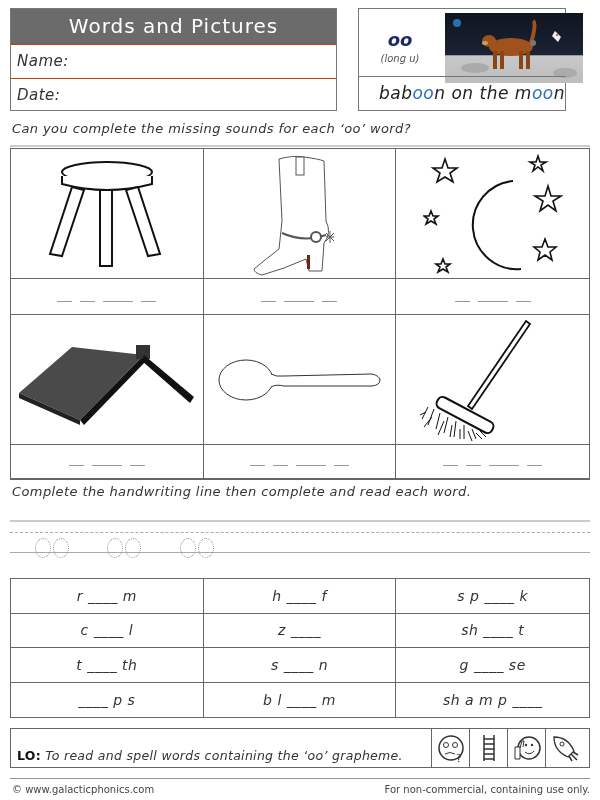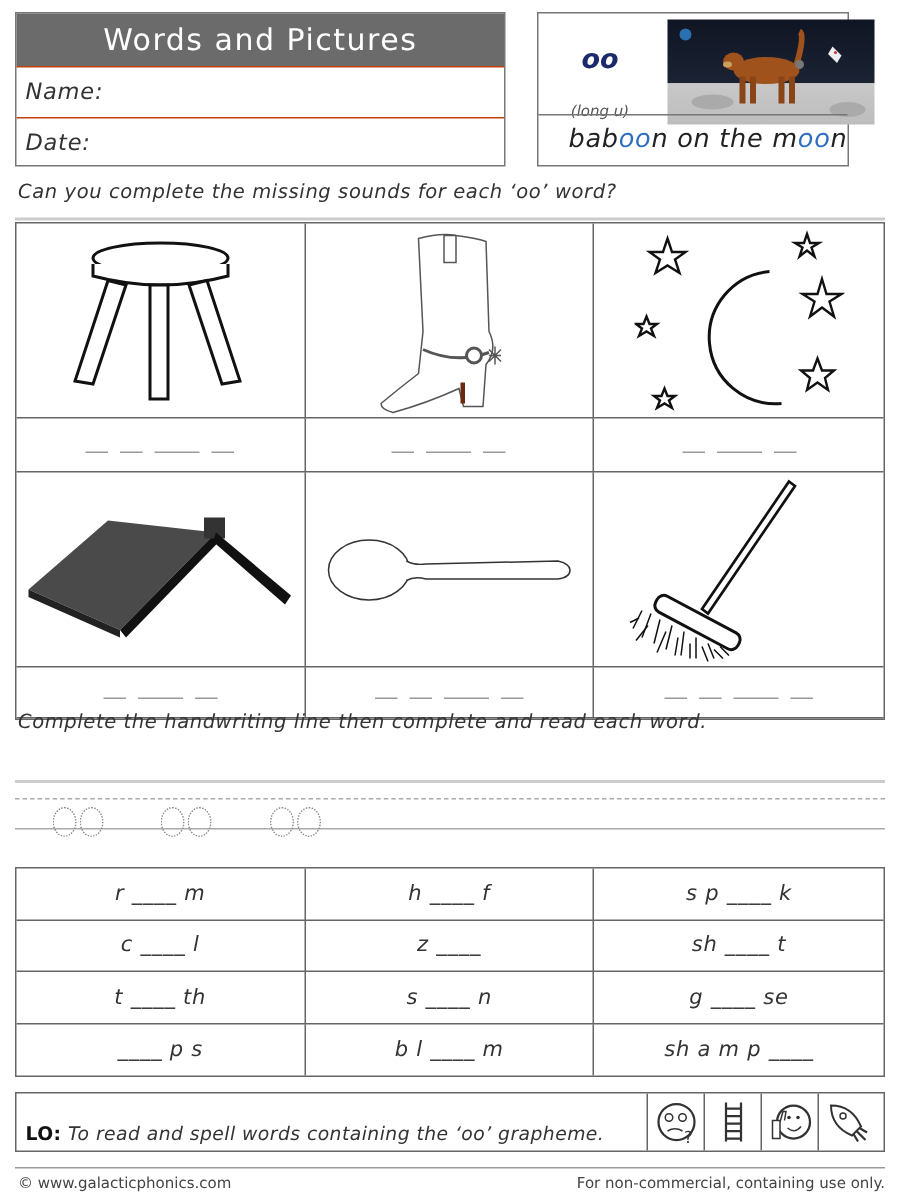--- a/index.html
+++ b/index.html
@@ -9,21 +9,21 @@
 
   
   #hdr-left { left:10px; top:8px; width:327px; height:103px; border:1px solid #777; box-sizing:border-box; }
   #hdr-title { height:35px; background:#6b6b6b; color:#fff; font-size:20px; text-align:center; line-height:34px; letter-spacing:1px; }
   .hdr-row { height:33px; border-top:1px solid #c2410c; font-size:15px; line-height:33px; padding-left:6px; font-style:italic; color:#333; }
 
   
   #hdr-right { left:358px; top:8px; width:208px; height:103px; border:1px solid #777; box-sizing:border-box;padding-left:24px; }
   #grapheme-cell { position:absolute; left:0; top:0; width:82px; height:68px; text-align:center; }
   #grapheme { font-size:18px; font-weight:bold; color:#1a2a6c; margin-top:22px; line-height:18px; font-style:italic; }
-  #grapheme-note { font-size:10px; color:#555; font-style:italic; margin-top:20px; }
+  #grapheme-note { font-size:10px; color:#555; font-style:italic; margin-top:4px; }
   #picture { position:absolute; left:86px; top:4px; width:138px; height:70px; background:linear-gradient(#0f1522 0%, #1b2233 60%, #c8c8c8 61%, #bdbdbd 100%); overflow:hidden; }
   #caption { position:absolute; left:0; bottom:0; width:100%; height:33px; border-top:1px solid #777; font-size:17px; text-align:right; line-height:32px; font-style:italic; color:#222; letter-spacing:0.5px; }
   #caption .blue { color:#2f6fc2; }
 
   .instruction { left:12px; font-size:13px; font-style:italic; color:#333; letter-spacing:0.4px; }
   .rule { left:10px; width:580px; height:0; border-top:2px solid #ccc; }
 
   
   #pic-grid { left:10px; top:148px; width:580px; height:332px; border:1px solid #666; box-sizing:border-box; display:grid; grid-template-columns:1fr 1fr 1fr; grid-template-rows:130px 36px 130px 34px; }
   .pcell { border-right:1px solid #666; border-bottom:1px solid #666; position:relative; display:flex; align-items:center; justify-content:center; }
@@ -186,21 +186,21 @@
       <span class="dash s"></span>
   </div>
   <div class="pcell dash-cell">
     <span class="dash s"></span>
       <span class="dash s"></span>
       <span class="dash l"></span>
       <span class="dash s"></span>
   </div>
 </div>
 
-<div class="abs instruction hand" style="top:474px;">Complete the handwriting line then complete and read each word.</div>
+<div class="abs instruction hand" style="top:484px;">Complete the handwriting line then complete and read each word.</div>
 <div class="abs rule" style="top:520px;"></div>
 
 <div id="hw" class="abs" style="top:532px; height:22px;">
   <div class="top"></div>
   <div class="base" style="top:20px;"></div>
   <span class="trace" style="left:25px;"></span>
   <span class="trace" style="left:43px;"></span>
   <span class="trace" style="left:97px;"></span>
   <span class="trace" style="left:115px;"></span>
   <span class="trace" style="left:170px;"></span>

